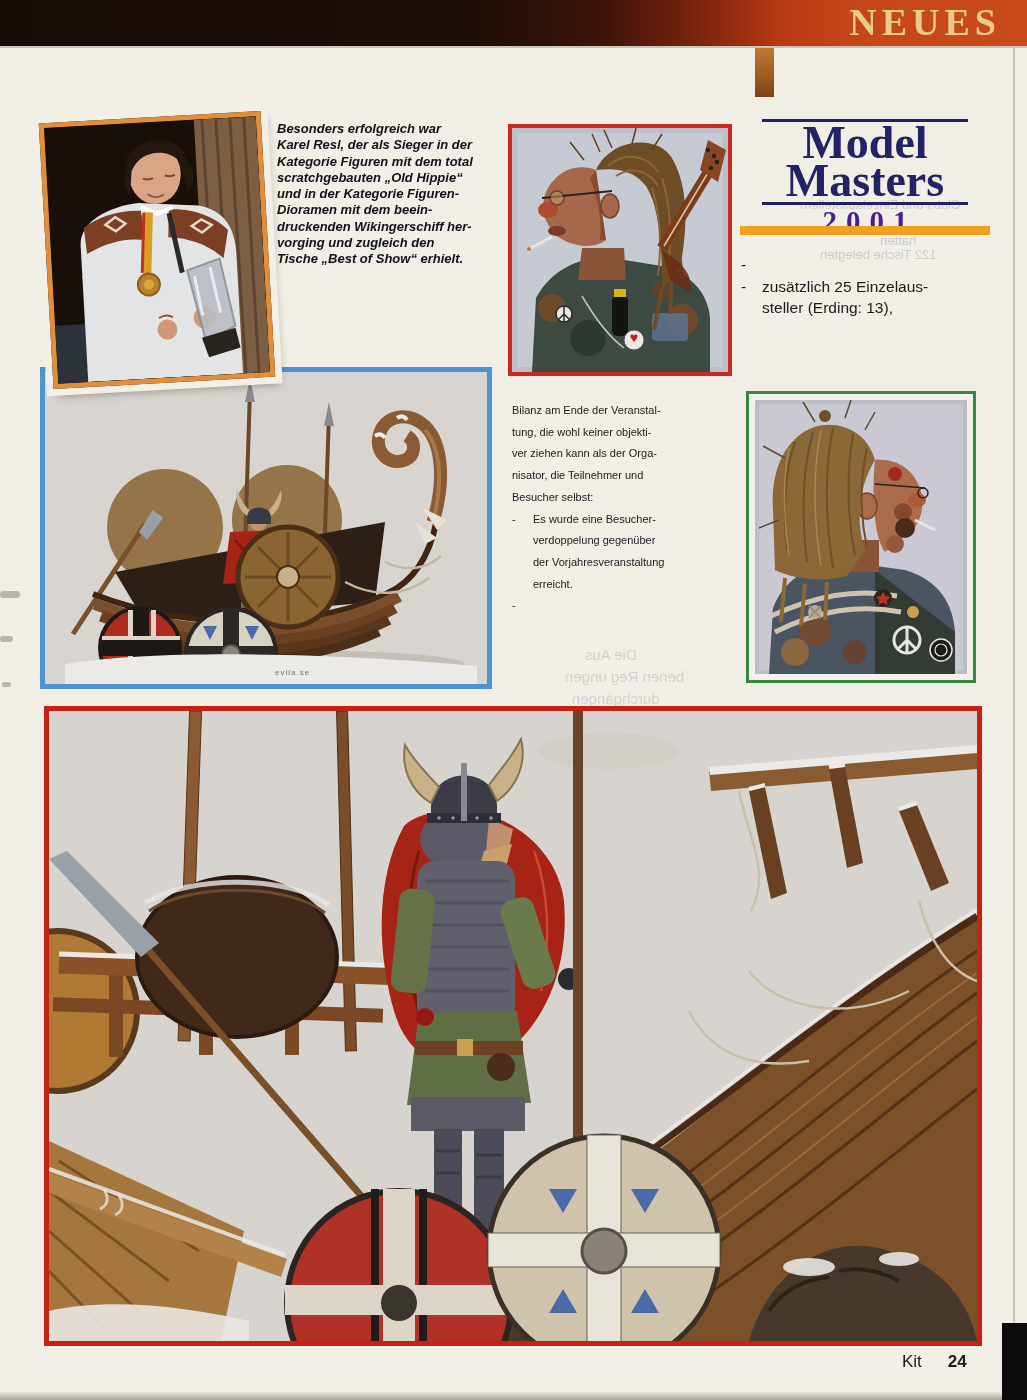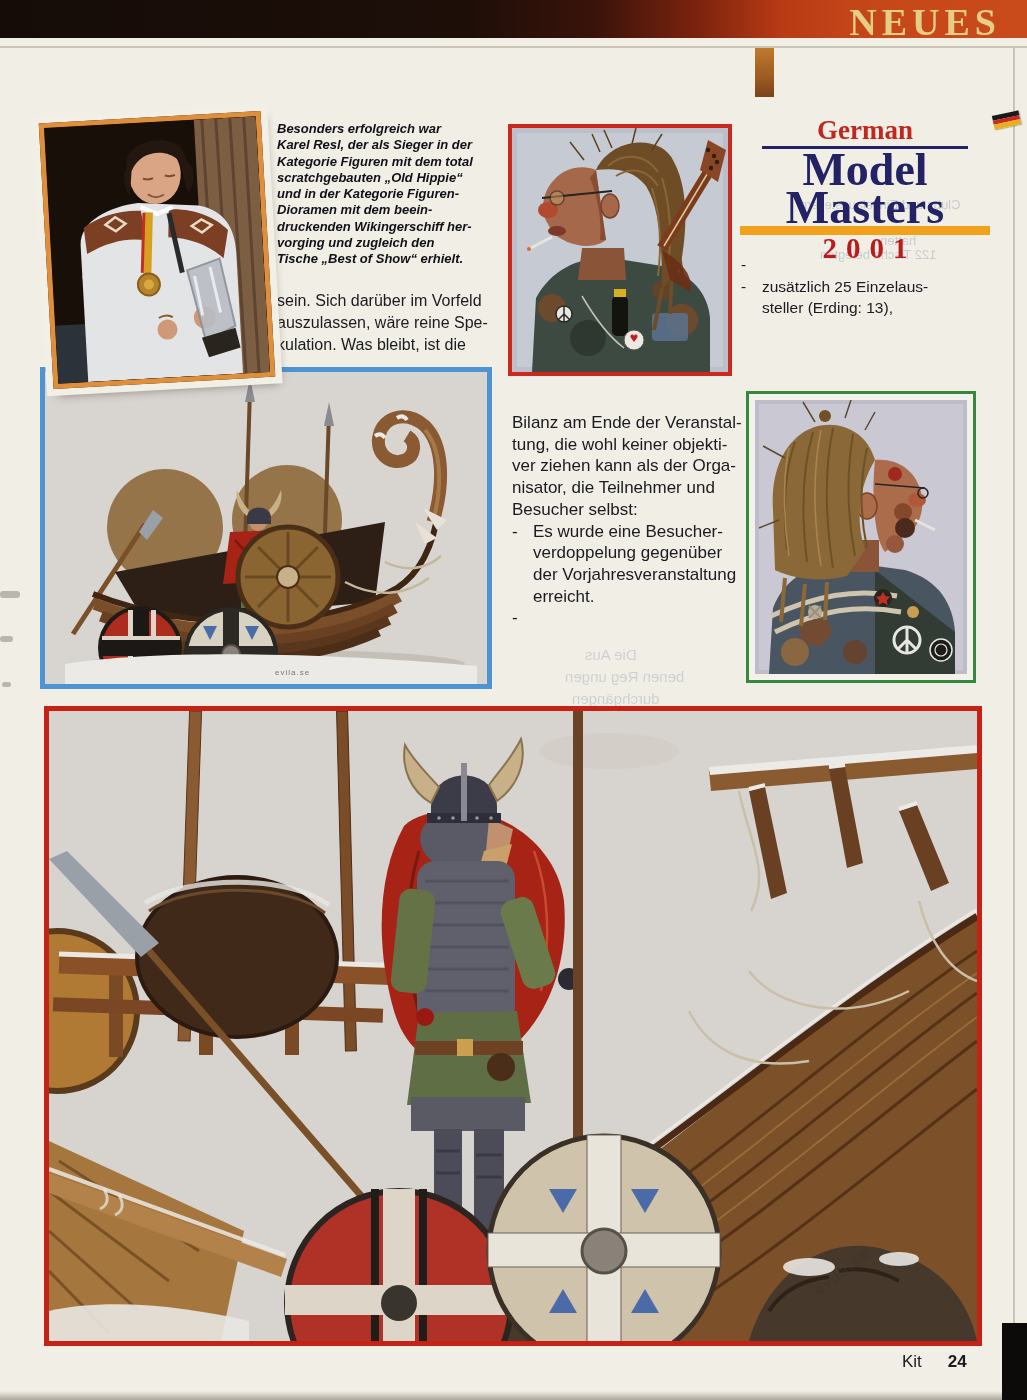--- a/index.html
+++ b/index.html
@@ -1,21 +1,21 @@
 <!DOCTYPE html>
 <html><head>
 <meta charset="utf-8">
 <style>
   html,body{margin:0;padding:0;background:#888;}
   .page{position:relative;width:1027px;height:1400px;background:#f1eee5;overflow:hidden;
         font-family:"Liberation Sans",sans-serif;color:#1a1a20;}
   .abs{position:absolute;}
   .pre{white-space:pre-line;}
   
-  .banner{left:0;top:0;width:1027px;height:38px;
+  .banner{left:0;top:0;width:1027px;height:46px;
     background:linear-gradient(90deg,#150c08 0%,#1d0e08 45%,#3a130a 58%,#7c230e 68%,#b83a14 76%,#c64819 85%,#c94b1b 100%);}
   .neues{right:26px;top:0px;font-family:"Liberation Serif",serif;font-weight:bold;
     font-size:38px;letter-spacing:5px;color:#e6cd86;}
   .banner-edge{left:0;top:46px;width:1027px;height:2px;background:#cbc5b7;}
   .banner-tab{left:755px;top:48px;width:19px;height:49px;
     background:linear-gradient(180deg,#c07a2e 0%,#9c5a22 60%,#7a431a 100%);}
   
   .edge-line{left:1013px;top:48px;width:2px;height:1275px;background:rgba(100,88,72,.28);}
   .corner-black{left:1002px;top:1323px;width:25px;height:77px;background:#0c0b09;}
   .bottom-shadow{left:0;top:1391px;width:1002px;height:9px;
@@ -34,27 +34,27 @@
   .photo-big{left:44px;top:706px;width:928px;height:630px;border:5px solid #c32214;background:#d5d2ce;z-index:2;}
   
   .logo{left:740px;top:117px;width:250px;text-align:center;font-family:"Liberation Serif",serif;z-index:3;}
   .logo-german{font-weight:bold;font-size:27px;line-height:27px;color:#c1271f;position:relative;display:inline-block;}
   .flag{position:absolute;right:-30px;top:-4px;width:27px;height:14px;transform:rotate(-12deg);
     box-shadow:1px 1px 1px rgba(0,0,0,.25);}
   .flag div{height:33.4%;}
   .flag .f1{background:#1a1a1a;} .flag .f2{background:#c9291f;} .flag .f3{background:#e8b020;}
   .logo-rule{width:206px;height:3px;background:#232264;margin:2px auto 2px auto;}
   .logo-mm{font-weight:bold;font-size:46px;line-height:38px;color:#232264;letter-spacing:0px;}
-  .logo-year{font-weight:bold;font-size:29px;line-height:29px;color:#b91c1c;letter-spacing:9px;padding-left:9px;}
+  .logo-year{font-weight:bold;font-size:29px;line-height:29px;color:#4c1d95;letter-spacing:9px;padding-left:9px;}
   .logo-bar{left:740px;top:226px;width:250px;height:9px;background:#f1a11c;z-index:3;}
   
   .intro{left:277px;top:121px;width:240px;font-size:13px;line-height:16.3px;
     font-weight:bold;font-style:italic;color:#101018;z-index:2;}
   .col1{left:277px;top:290px;width:240px;font-size:16px;line-height:22px;z-index:2;}
-  .col2{left:512px;top:412px;width:240px;font-size:17px;line-height:21.7px;z-index:2;}
+  .col2{left:512px;top:400px;width:240px;font-size:11px;line-height:21.7px;z-index:2;}
   .col3{left:741px;top:254px;width:252px;font-size:15.5px;line-height:21.5px;z-index:2;}
   .bullet{display:flex;}
   .bullet .dash{flex:0 0 21px;}
   .ghost{font-size:13px;color:#6b7da0;opacity:.30;transform:scaleX(-1);
     filter:blur(.4px);white-space:nowrap;z-index:1;}
   .ghost.mid{font-size:15px;opacity:.26;}
   
   .footer{left:902px;top:1352px;font-size:17px;display:flex;gap:26px;z-index:3;}
   .footer .num{font-weight:bold;}
 </style>
@@ -70,27 +70,20 @@
   <div class="abs banner-tab"></div>
 
   <div class="abs edge-line"></div>
   <div class="abs corner-black"></div>
   <div class="abs bottom-shadow"></div>
   <div class="abs smudge" style="left:0;top:591px;width:20px;height:7px;"></div>
   <div class="abs smudge" style="left:0;top:636px;width:13px;height:6px;"></div>
   <div class="abs smudge" style="left:2px;top:682px;width:9px;height:5px;"></div>
 
   <div class="abs logo">
-    <div>
-      <span class="logo-german">German</span><span class="flag">
-          <div class="f1"></div>
-          <div class="f2"></div>
-          <div class="f3"></div>
-        </span>
-    </div>
     <div class="logo-rule"></div>
     <div class="logo-mm">Model Masters</div>
     <div class="logo-rule"></div>
     <div class="logo-year">2001</div>
   </div>
   <div class="abs logo-bar"></div>
 
   <div class="abs ghost" style="left:800px;top:197px;">Clubs und Einzelausstellern</div>
   <div class="abs ghost" style="left:880px;top:233px;">hatten</div>
   <div class="abs ghost" style="left:820px;top:247px;">122 Tische belegten</div>
@@ -100,23 +93,20 @@
 
   <div class="abs intro pre">Besonders erfolgreich war
 Karel Resl, der als Sieger in der
 Kategorie Figuren mit dem total
 scratchgebauten „Old Hippie“
 und in der Kategorie Figuren-
 Dioramen mit dem beein-
 druckenden Wikingerschiff her-
 vorging und zugleich den
 Tische „Best of Show“ erhielt.</div>
-  <div class="abs col1 pre">sein. Sich darüber im Vorfeld
-auszulassen, wäre reine Spe-
-kulation. Was bleibt, ist die</div>
 
   <div class="abs col2">
     <div class="pre">Bilanz am Ende der Veranstal-
 tung, die wohl keiner objekti-
 ver ziehen kann als der Orga-
 nisator, die Teilnehmer und
 Besucher selbst:</div>
     <div class="bullet">
       <span class="dash">-</span>
       <span class="pre">Es wurde eine Besucher-

